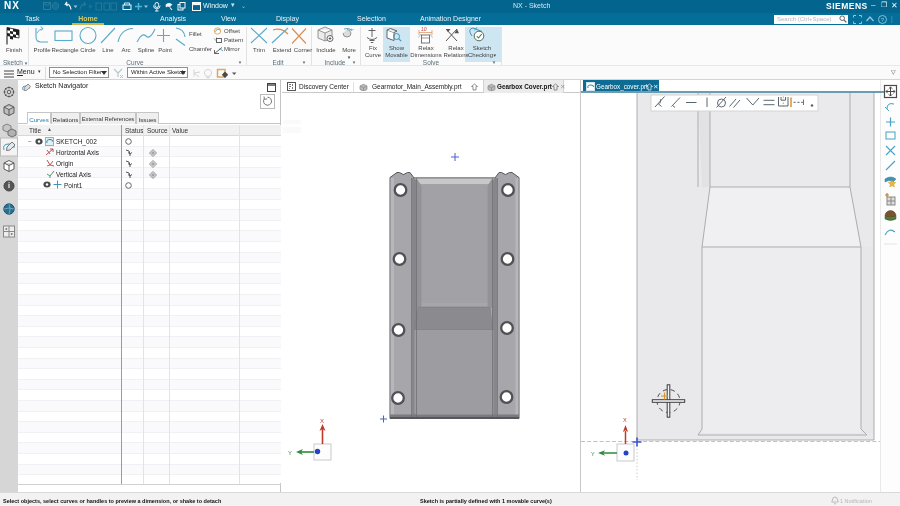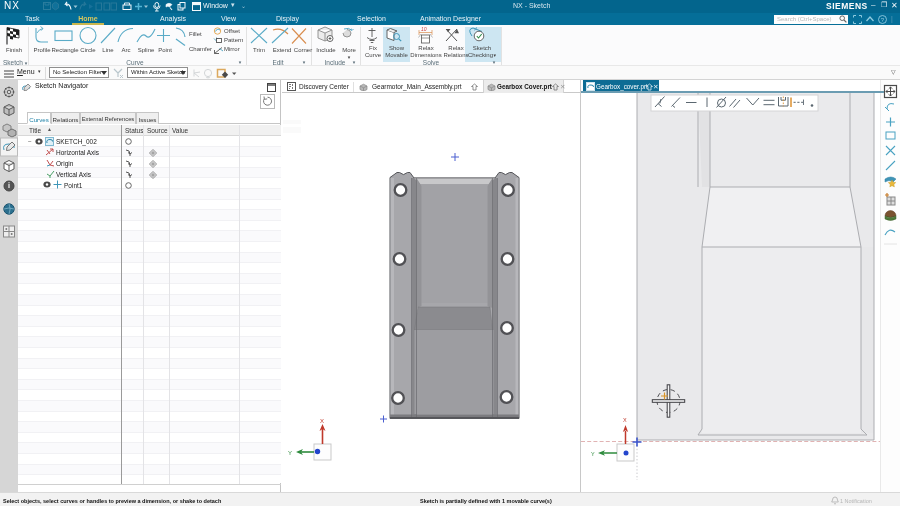--- a/index.html
+++ b/index.html
@@ -30,21 +30,21 @@
 .t { position:absolute; white-space:nowrap; }
 .ltab { top:32px; height:12px; font-size:6.2px; color:#333; text-align:center; line-height:13px; background:#efefef; border:1px solid #c6c6c6; border-bottom:none; white-space:nowrap; overflow:hidden; }
 #lrows { background:
   repeating-linear-gradient(to bottom, rgba(0,0,0,0) 0 9.6px, #f1f1f4 9.6px 10.6px),
   repeating-linear-gradient(to bottom, #fff 0 10.6px, #fafafc 10.6px 21.2px); }
 </style>
 </head>
 <body>
 <div id="app">
   <div class="abs" id="titlebar">
-    <span class="t" style="left:4px; top:0px; font-size:10px; font-weight:normal; letter-spacing:1px;">NX</span>
+    <span class="t" style="left:4px; top:0px; font-size:10px; font-weight:bold; letter-spacing:1px;">NX</span>
     <svg class="abs" style="left:40px; top:1px;" width="150" height="11" viewBox="0 0 150 11">
       <g fill="none" stroke-width="1">
         <g stroke="#2a7d9e">
             <rect x="3.5" y="1.5" width="7" height="7"></rect>
             <path d="M5 1.5 v2.5 h4 v-2.5"></path>
           </g>
         <path d="M12.5 3 l3-1.8 3 1.8 0 4 -3 1.8 -3-1.8z" stroke="#26789a" fill="#10719a"></path>
         <path d="M31 8.5 q-1-6 -5.5-5.5 l1.5-2.2 M25.5 3 l2 2" stroke="#eef6fa" fill="none" stroke-width="1.2"></path>
         <path d="M33.5 4.5 l2 2.4 2-2.4 z" fill="#9cc5d6"></path>
         <path d="M40 8.5 q1-6 5.5-5.5 l-1.5-2.2 M45.5 3 l-2 2" stroke="#26789a" fill="none" stroke-width="1.2"></path>

